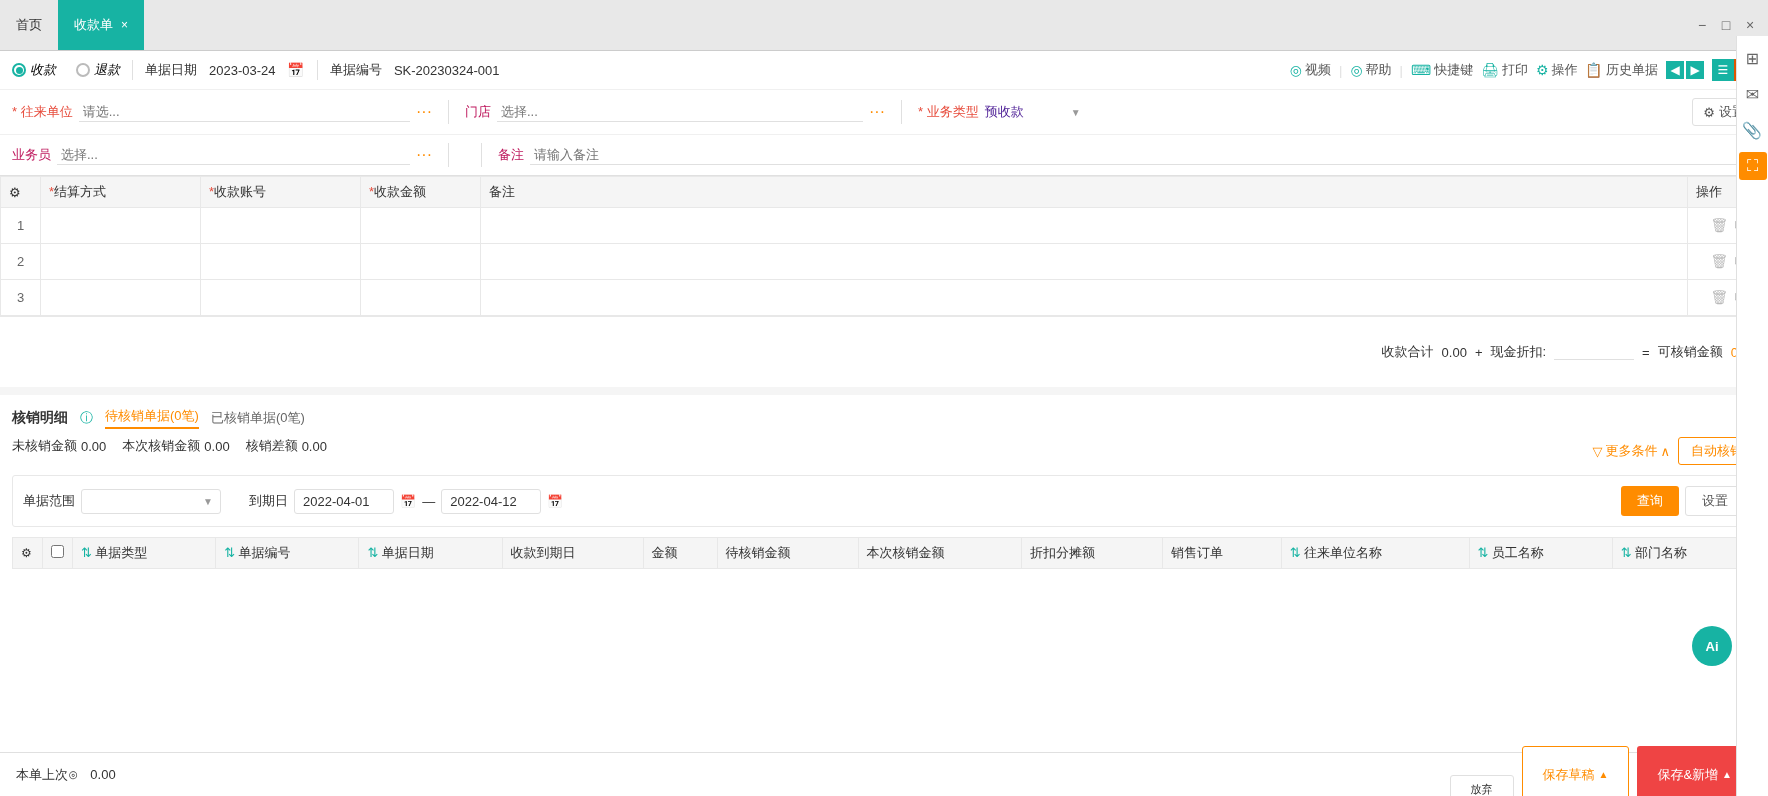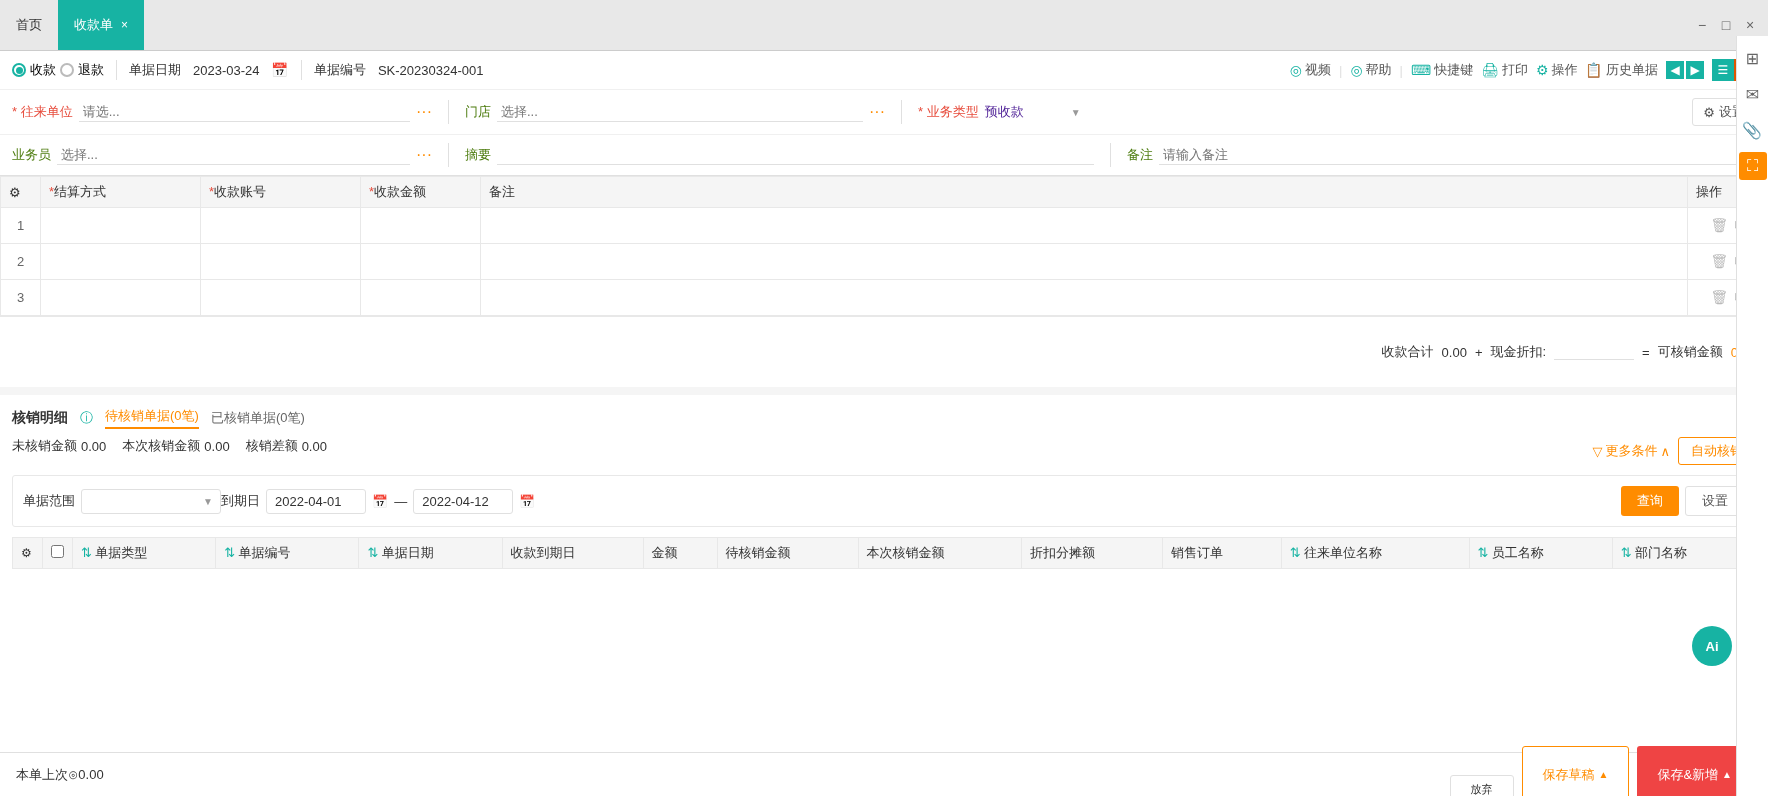--- a/index.html
+++ b/index.html
@@ -27,21 +27,21 @@
     .main-wrap { height: calc(796px - 36px); display: flex; flex-direction: column; background: #f5f5f5; }
 
     
     .form-area { background: #fff; padding: 0; border-bottom: 1px solid #e0e0e0; }
 
     
     .toolbar-row {
       display: flex; align-items: center; padding: 8px 12px; border-bottom: 1px solid #f0f0f0;
       gap: 12px;
     }
-    .radio-group { display: flex; align-items: center; gap: 4px; }
+    .radio-group { display: flex; align-items: center; gap: 20px; font-style: italic; }
     .radio-item { display: flex; align-items: center; gap: 4px; cursor: pointer; }
     .radio-dot { width: 14px; height: 14px; border-radius: 50%; border: 2px solid #17b3a3; display: flex; align-items: center; justify-content: center; }
     .radio-dot.active::after { content: ''; width: 7px; height: 7px; border-radius: 50%; background: #17b3a3; display: block; }
     .radio-empty { width: 14px; height: 14px; border-radius: 50%; border: 2px solid #bbb; }
     .toolbar-divider { width: 1px; height: 20px; background: #e0e0e0; }
     .toolbar-label { color: #333; }
     .toolbar-value { color: #333; font-weight: 500; }
     .toolbar-icon { color: #17b3a3; cursor: pointer; font-size: 14px; }
     .toolbar-right { margin-left: auto; display: flex; align-items: center; gap: 8px; }
     .toolbar-btn { display: flex; align-items: center; gap: 3px; color: #555; cursor: pointer; font-size: 12px; }
@@ -49,21 +49,21 @@
     .nav-arrows { display: flex; gap: 2px; }
     .nav-arrow { width: 18px; height: 18px; background: #17b3a3; color: #fff; border: none; cursor: pointer; font-size: 12px; display: flex; align-items: center; justify-content: center; }
     .view-btns { display: flex; }
     .view-btn { width: 22px; height: 22px; background: #17b3a3; color: #fff; border: none; cursor: pointer; font-size: 12px; display: flex; align-items: center; justify-content: center; }
 
     
     .fields-row { display: flex; align-items: center; padding: 8px 12px; gap: 0; border-bottom: 1px solid #f0f0f0; }
     .field-group { display: flex; align-items: center; gap: 6px; flex: 1; }
     .field-label { color: #e74c3c; white-space: nowrap; }
     .field-label::before { content: '* '; }
-    .field-label-plain { color: #4d7c0f; white-space: nowrap; }
+    .field-label-plain { color: #be185d; white-space: nowrap; }
     .field-input {
       flex: 1; border: none; border-bottom: 1px solid #e0e0e0; outline: none;
       padding: 2px 4px; color: #999; font-size: 13px; min-width: 80px;
     }
     .field-more { color: #ff8c00; cursor: pointer; font-size: 16px; }
     .field-divider { width: 1px; height: 24px; background: #e0e0e0; margin: 0 16px; }
     .settings-btn {
       background: #fff; border: 1px solid #e0e0e0; border-radius: 3px;
       padding: 4px 10px; cursor: pointer; color: #555; font-size: 12px;
       display: flex; align-items: center; gap: 4px;
@@ -115,21 +115,21 @@
     .stat-item { display: flex; align-items: center; gap: 4px; color: #333; }
     .stat-value { color: #333; }
     .stats-right { margin-left: auto; display: flex; align-items: center; gap: 8px; }
     .more-conditions { color: #ff8c00; cursor: pointer; font-size: 13px; display: flex; align-items: center; gap: 3px; }
     .auto-writeoff-btn {
       background: #fff; border: 1px solid #ff8c00; color: #ff8c00;
       border-radius: 3px; padding: 4px 12px; cursor: pointer; font-size: 13px;
     }
 
     
-    .filter-row { display: flex; align-items: center; gap: 0; margin-bottom: 10px; padding: 10px; border: 1px solid #e8e8e8; border-radius: 3px; }
+    .filter-row { display: flex; align-items: center; gap: 28px; margin-bottom: 10px; padding: 10px; border: 1px solid #e8e8e8; border-radius: 3px; }
     .filter-group { display: flex; align-items: center; gap: 6px; }
     .filter-label { color: #333; white-space: nowrap; }
     .filter-select-wrap { position: relative; display: flex; align-items: center; }
     .filter-select {
       border: 1px solid #e0e0e0; border-radius: 3px; padding: 4px 28px 4px 8px;
       outline: none; min-width: 140px; appearance: none; color: #333; background: #fff;
     }
     .filter-chevron { position: absolute; right: 8px; color: #999; font-size: 10px; pointer-events: none; }
     .date-input {
       border: 1px solid #e0e0e0; border-radius: 3px; padding: 4px 8px;
@@ -155,21 +155,21 @@
     }
     .sort-icon { color: #17b3a3; cursor: pointer; }
     .col-cb { width: 30px; text-align: center; }
 
     
     .bottom-bar {
       position: fixed; bottom: 0; left: 0; right: 0; height: 44px;
       background: #fff; border-top: 1px solid #e0e0e0;
       display: flex; align-items: center; padding: 0 16px; gap: 12px;
     }
-    .bottom-info { display: flex; align-items: center; gap: 0; color: #333; }
+    .bottom-info { display: flex; align-items: center; gap: 12px; color: #333; }
     .bottom-value { color: #333; font-weight: 500; }
     .bottom-right { margin-left: auto; display: flex; gap: 8px; }
     .discard-btn {
       background: #fff; border: 1px solid #e0e0e0; color: #333;
       border-radius: 3px; padding: 6px 20px; cursor: pointer; font-size: 11px; margin-top: 29px;
     }
     .save-draft-btn {
       background: #fff; border: 1px solid #ff8c00; color: #ff8c00;
       border-radius: 3px; padding: 6px 20px; cursor: pointer; font-size: 13px;
       display: flex; align-items: center; gap: 4px;
@@ -295,24 +295,20 @@
       </button>
     </div>
 
     <div class="fields-row2">
       <div class="field-group" style="max-width:420px;">
         <span class="field-label-plain">业务员</span>
         <input class="field-input" style="width: 240px;" placeholder="选择...">
         <span class="field-more">···</span>
       </div>
       <div class="field-divider"></div>
-      <div class="field-group" style="flex:1;">
-        <span class="field-label-plain">摘要</span>
-        <input class="field-input" style="flex: 1 1 0%;">
-      </div>
       <div class="field-divider"></div>
       <div class="field-group" style="flex:1;">
         <span class="field-label-plain">备注</span>
         <input class="field-input" style="flex: 1 1 0%;" placeholder="请输入备注">
       </div>
     </div>
 
   </div>
 
   <div class="table-area">

